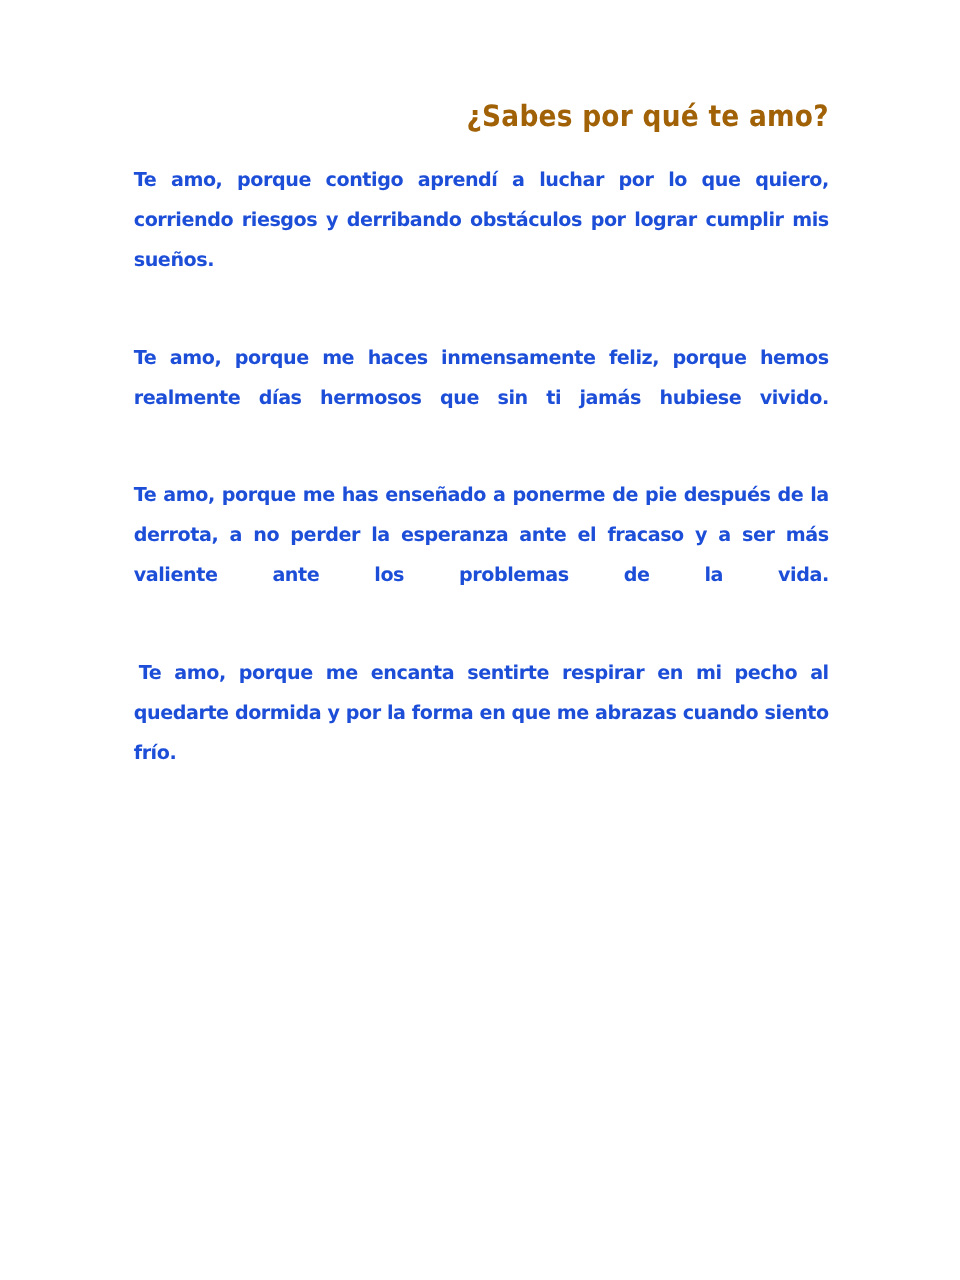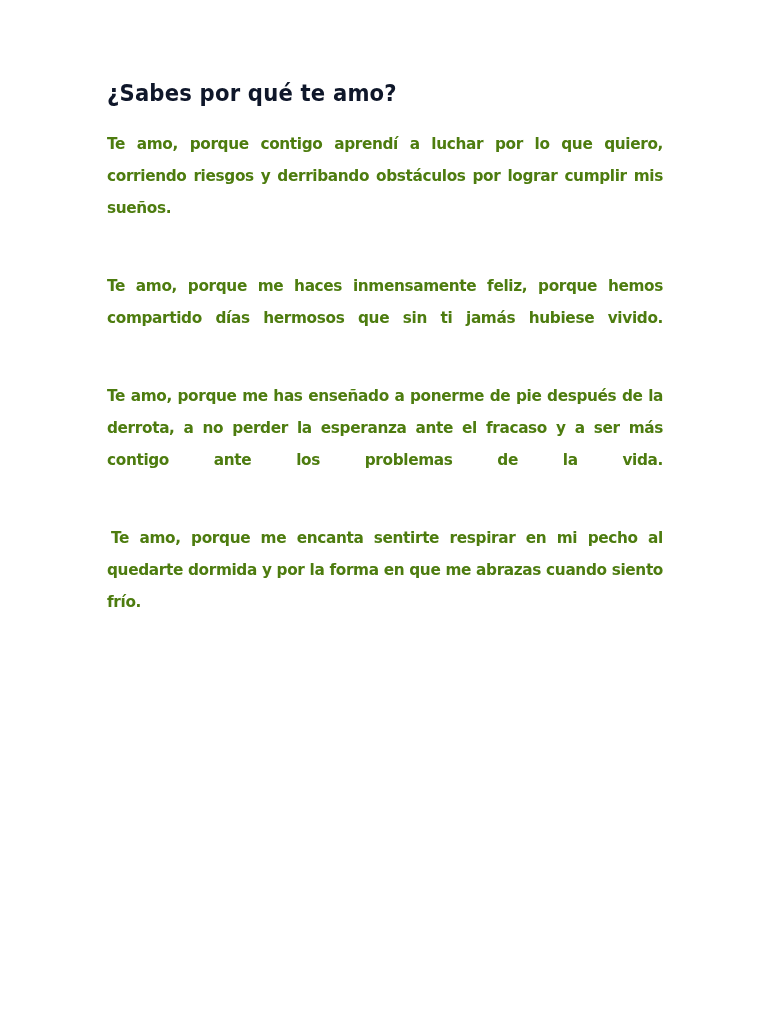--- a/index.html
+++ b/index.html
@@ -24,34 +24,34 @@
     left: 107px;
     top: 78px;
     width: 556px;
   }
 
   .doc-title {
     font-family: "DejaVu Sans", sans-serif;
     font-weight: 700;
     font-size: 23.5px;
     line-height: 30px;
-    color: #0f172a;
-    text-align: left;
+    color: #a16207;
+    text-align: right;
     letter-spacing: 0.2px;
     margin: 0 0 20px 0;
     padding: 0;
     font-stretch: condensed;
   }
 
   .para {
     font-family: "DejaVu Sans", sans-serif;
     font-weight: 700;
     font-size: 15.3px;
     line-height: 32px;
-    color: #4d7c0f;
+    color: #1d4ed8;
     text-align: justify;
     text-justify: inter-word;
     margin: 0 0 14px 0;
     padding: 0;
     letter-spacing: -0.35px;
     word-spacing: -0.2px;
     -webkit-font-smoothing: antialiased;
   }
 
   .para:last-child {
@@ -74,22 +74,22 @@
 <body>
 
 <div class="page">
   <div class="doc-body">
 
     <h1 class="doc-title">¿Sabes por qué te amo?</h1>
 
     <p class="para">Te amo, porque contigo aprendí a luchar por lo que quiero, corriendo riesgos y derribando obstáculos por lograr cumplir mis sueños.</p>
 
 
-    <p class="para">Te amo, porque me haces inmensamente feliz, porque hemos compartido días hermosos que sin ti jamás hubiese vivido.</p>
+    <p class="para">Te amo, porque me haces inmensamente feliz, porque hemos realmente días hermosos que sin ti jamás hubiese vivido.</p>
 
-    <p class="para">Te amo, porque me has enseñado a ponerme de pie después de la derrota, a no perder la esperanza ante el fracaso y a ser más contigo ante los problemas de la vida.</p>
+    <p class="para">Te amo, porque me has enseñado a ponerme de pie después de la derrota, a no perder la esperanza ante el fracaso y a ser más valiente ante los problemas de la vida.</p>
 
 
 
     <p class="para lead-space"> Te amo, porque me encanta sentirte respirar en mi pecho al quedarte dormida y por la forma en que me abrazas cuando siento frío.</p>
 
   </div>
 </div>
 
 </body></html>

